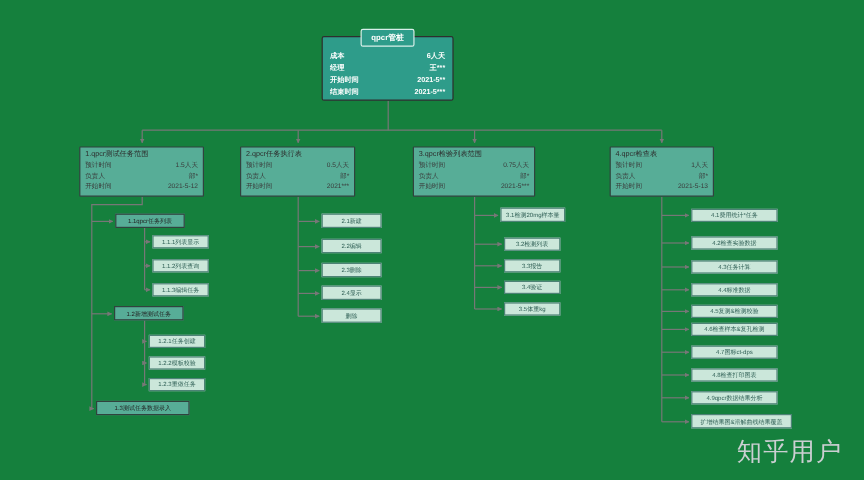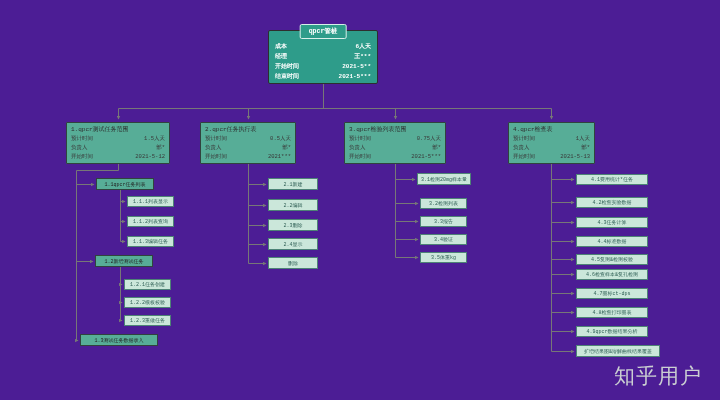--- a/index.html
+++ b/index.html
@@ -1,17 +1,17 @@
 <!DOCTYPE html>
 <html><head>
 <meta charset="utf-8">
 <style>
   html,body{margin:0;padding:0;background:#fff;}
-  .canvas{position:relative;width:720px;height:400px;background:#4c1d95;overflow:hidden;
-          font-family:Liberation Mono, monospace;}
+  .canvas{position:relative;width:720px;height:400px;background:#15803d;overflow:hidden;
+          font-family:Liberation Sans, sans-serif;}
   svg.wires{position:absolute;left:0;top:0;pointer-events:none;}
   .node{position:absolute;box-sizing:border-box;}
   
   .root{background:#2e9c8a;border:1px solid #2e2e2e;color:#fff;padding-top:11px;border-radius:2px;}
   .root-tab{position:absolute;top:-7px;left:50%;transform:translateX(-50%);
             background:#2e9c8a;border:1px solid #d7efe9;color:#fff;font-size:6.5px;
             font-weight:bold;padding:2px 8px;white-space:nowrap;border-radius:2px;}
   .rrow{display:flex;justify-content:space-between;padding:0 6px;font-size:6px;
         font-weight:bold;line-height:10px;color:#fff;}
   

